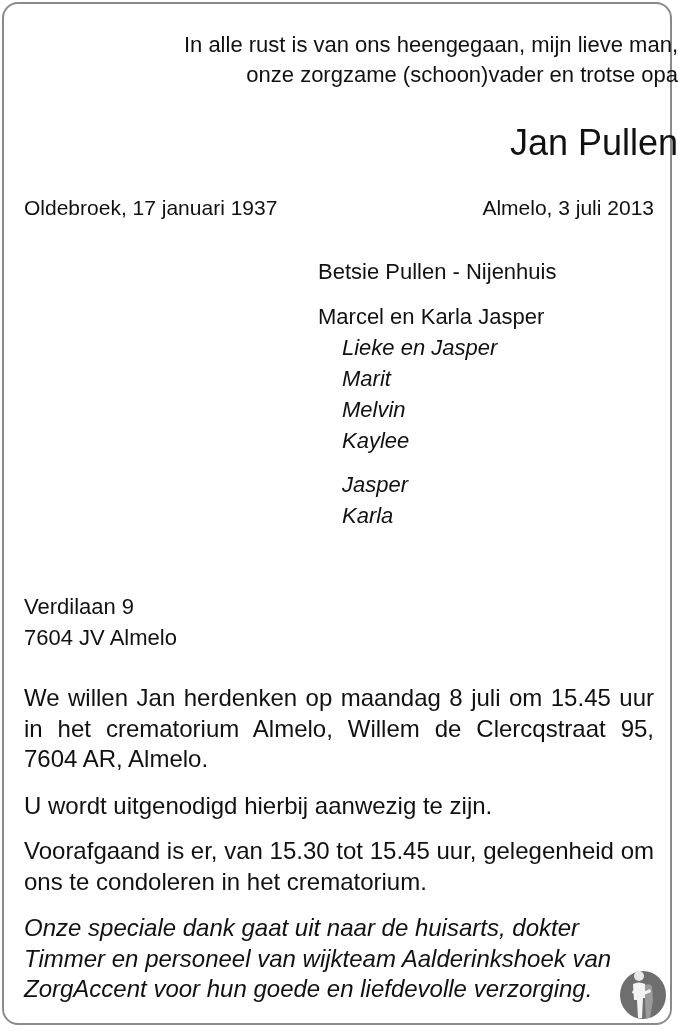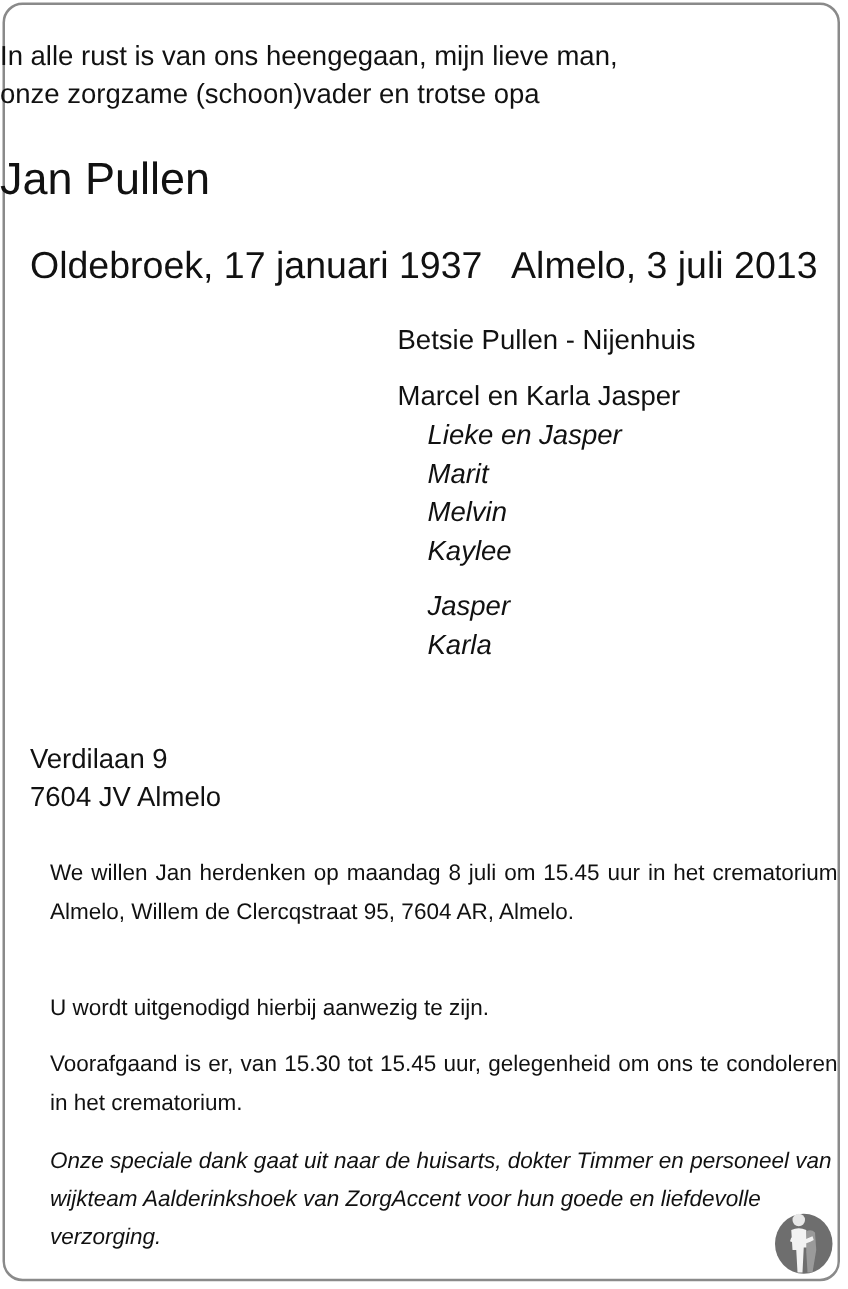--- a/index.html
+++ b/index.html
@@ -1,27 +1,27 @@
 <!DOCTYPE html>
 <html><head>
 <meta charset="utf-8">
 <style>
   html, body { margin:0; padding:0; background:#ffffff; }
   body { width:678px; height:1031px; position:relative; overflow:hidden;
          font-family:"Liberation Sans", "DejaVu Sans", sans-serif; color:#111; }
   .card { position:absolute; left:2px; top:2px; width:670px; height:1023px;
           border:2px solid #8a8a8a; border-radius:16px; box-sizing:border-box; background:#fff; }
   .abs { position:absolute; white-space:nowrap; }
-  .center { text-align:left; left:0; width:678px; }
+  .center { text-align:right; left:0; width:678px; }
   .intro { font-size:22px; line-height:30px; top:30px; }
   .name { font-size:36px; top:122px; }
-  .dates { top:196px; font-size:30px; }
+  .dates { top:196px; font-size:21px; }
   .fam { font-size:22px; line-height:31px; }
   .ital { font-style:italic; }
-  .para { font-size:18px; line-height:30.5px; left:40px; width:630px; white-space:normal; }
+  .para { font-size:24px; line-height:30.5px; left:24px; width:630px; white-space:normal; }
   .just { text-align:justify; text-align-last:left; }
   .logo { position:absolute; left:619px; top:968px; width:48px; height:52px; }
 </style>
 </head>
 <body>
 
 <div class="card"></div>
 
 <div class="abs center intro">
   <div>In alle rust is van ons heengegaan, mijn lieve man,</div>

